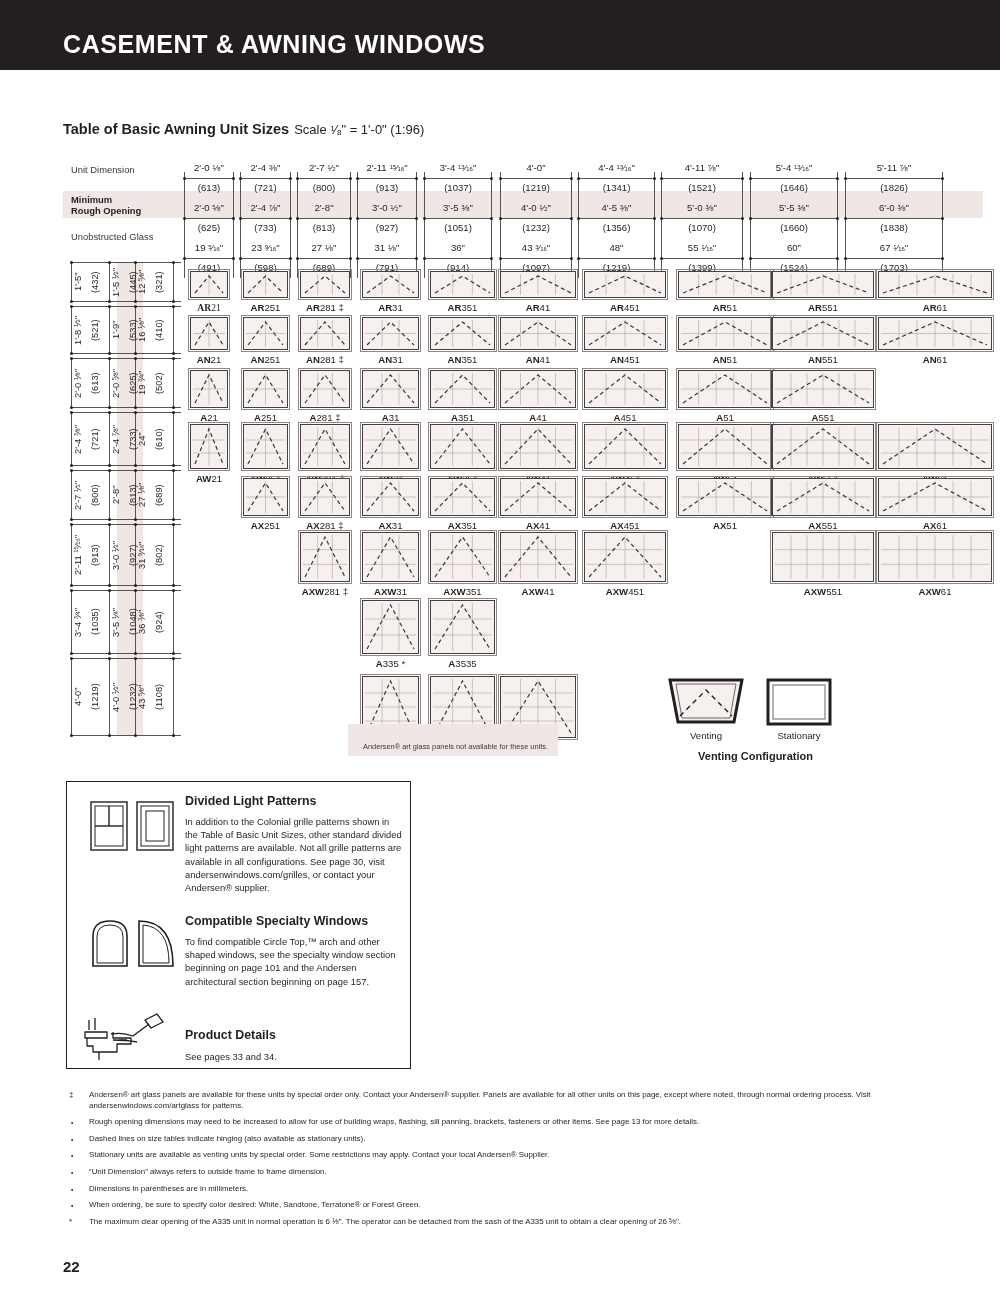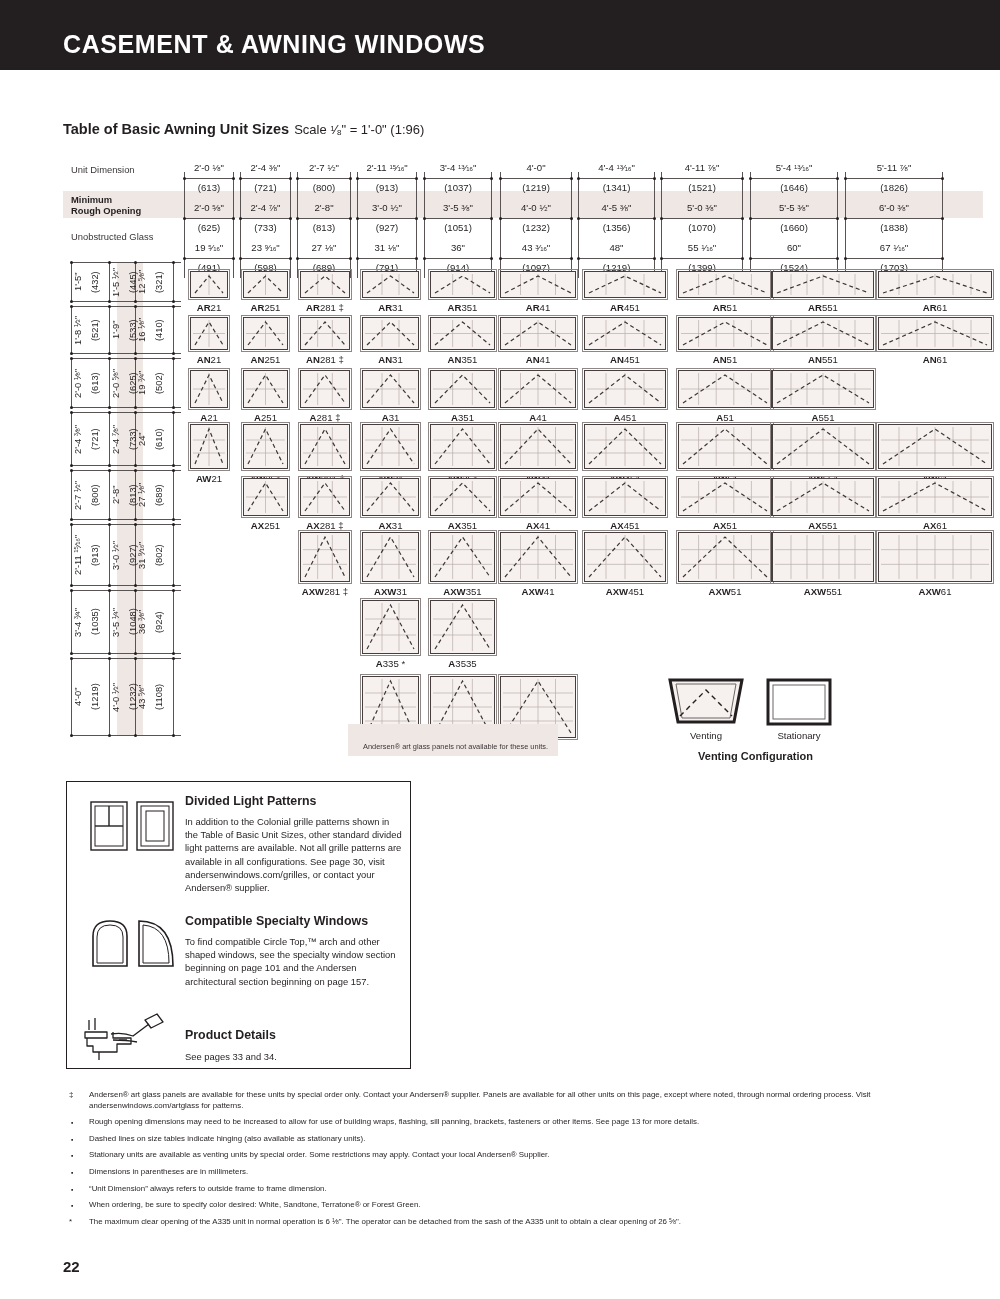--- a/index.html
+++ b/index.html
@@ -527,21 +527,21 @@
       <div class="vcell" style="left:10px;top:0;height:78px;width:17px">4'-0"</div>
       <div class="vcell" style="left:27px;top:0;height:78px;width:17px">(1219)</div>
       <div class="vcell" style="left:48px;top:0;height:78px;width:17px">4'-0 <sup>1</sup>⁄<sub>2</sub>"</div>
       <div class="vcell" style="left:65px;top:0;height:78px;width:17px">(1232)</div>
       <div class="vcell" style="left:74px;top:0;height:78px;width:17px">43 <sup>5</sup>⁄<sub>8</sub>"</div>
       <div class="vcell" style="left:91px;top:0;height:78px;width:17px">(1108)</div>
     </div>
   </div>
 
 <div id="unitgrid">
-    <div class="unit" style="left: 190px; top: 271px; width: 38px; height: 57px;">
+    <div class="unit" style="left: 190px; top: 271px; width: 38px; height: 57px; font-family: Liberation Serif, serif;">
       <div class="win" style="width: 38px; height: 27px;"></div>
       <svg width="38" height="27">
         <line x1="19" y1="3" x2="19" y2="24" stroke="#b9aeab" stroke-width="0.7"></line>
         <path d="M5,22 L19,5 L33,22" fill="none" stroke="#3b3637" stroke-width="1.2" stroke-dasharray="4,3"></path>
       </svg>
       <div class="lbl" style="top: 31px;"><b>AR</b>21</div>
     </div>
     <div class="unit" style="left: 243px; top: 271px; width: 45px; height: 43px;">
       <div class="win" style="width: 45px; height: 27px;"></div>
       <svg width="45" height="27">
@@ -1101,33 +1101,20 @@
       <div class="win" style="width: 82px; height: 50px;"></div>
       <svg width="82" height="50">
         <line x1="22" y1="3" x2="22" y2="47" stroke="#b9aeab" stroke-width="0.7"></line>
         <line x1="41" y1="3" x2="41" y2="47" stroke="#b9aeab" stroke-width="0.7"></line>
         <line x1="60" y1="3" x2="60" y2="47" stroke="#b9aeab" stroke-width="0.7"></line>
         <line x1="3" y1="17.666666666666664" x2="79" y2="17.666666666666664" stroke="#b9aeab" stroke-width="0.7"></line>
         <line x1="3" y1="32.33333333333333" x2="79" y2="32.33333333333333" stroke="#b9aeab" stroke-width="0.7"></line>
         <path d="M5,45 L41,5 L77,45" fill="none" stroke="#3b3637" stroke-width="1.2" stroke-dasharray="4,3"></path>
       </svg>
       <div class="lbl" style="top: 54px;"><b>AXW</b>451</div>
-    </div>
-    <div class="unit" style="left: 678px; top: 532px; width: 94px; height: 66px;">
-      <div class="win" style="width: 94px; height: 50px;"></div>
-      <svg width="94" height="50">
-        <line x1="20.6" y1="3" x2="20.6" y2="47" stroke="#b9aeab" stroke-width="0.7"></line>
-        <line x1="38.2" y1="3" x2="38.2" y2="47" stroke="#b9aeab" stroke-width="0.7"></line>
-        <line x1="55.8" y1="3" x2="55.8" y2="47" stroke="#b9aeab" stroke-width="0.7"></line>
-        <line x1="73.4" y1="3" x2="73.4" y2="47" stroke="#b9aeab" stroke-width="0.7"></line>
-        <line x1="3" y1="17.666666666666664" x2="91" y2="17.666666666666664" stroke="#b9aeab" stroke-width="0.7"></line>
-        <line x1="3" y1="32.33333333333333" x2="91" y2="32.33333333333333" stroke="#b9aeab" stroke-width="0.7"></line>
-        <path d="M5,45 L47,5 L89,45" fill="none" stroke="#3b3637" stroke-width="1.2" stroke-dasharray="4,3"></path>
-      </svg>
-      <div class="lbl" style="top: 54px;"><b>AXW</b>51</div>
     </div>
     <div class="unit" style="left: 772px; top: 532px; width: 102px; height: 66px;">
       <div class="win" style="width: 102px; height: 50px;"></div>
       <svg width="102" height="50">
         <line x1="19" y1="3" x2="19" y2="47" stroke="#b9aeab" stroke-width="0.7"></line>
         <line x1="35" y1="3" x2="35" y2="47" stroke="#b9aeab" stroke-width="0.7"></line>
         <line x1="51" y1="3" x2="51" y2="47" stroke="#b9aeab" stroke-width="0.7"></line>
         <line x1="67" y1="3" x2="67" y2="47" stroke="#b9aeab" stroke-width="0.7"></line>
         <line x1="83" y1="3" x2="83" y2="47" stroke="#b9aeab" stroke-width="0.7"></line>
         <line x1="3" y1="17.666666666666664" x2="99" y2="17.666666666666664" stroke="#b9aeab" stroke-width="0.7"></line>
@@ -1268,21 +1255,21 @@
   </svg>
   <div class="ib-h" style="position:absolute;left:118px;top:246px">Product Details</div>
   <div class="ib-p" style="position:absolute;left:118px;top:268px;width:218px">See pages 33 and 34.</div>
 </div>
 
 <div id="notes">
     <div class="note"><span class="mk">‡</span><span>Andersen® art glass panels are available for these units by special order only. Contact your Andersen® supplier. Panels are available for all other units on this page, except where noted, through normal ordering process. Visit andersenwindows.com/artglass for patterns.</span></div>
     <div class="note bold"><span class="mk sq">▪</span><span>Rough opening dimensions may need to be increased to allow for use of building wraps, flashing, sill panning, brackets, fasteners or other items. See page 13 for more details.</span></div>
     <div class="note"><span class="mk sq">▪</span><span>Dashed lines on size tables indicate hinging (also available as stationary units).</span></div>
     <div class="note"><span class="mk sq">▪</span><span>Stationary units are available as venting units by special order. Some restrictions may apply. Contact your local Andersen® Supplier.</span></div>
+    <div class="note"><span class="mk sq">▪</span><span>“Unit Dimension” always refers to outside frame to frame dimension.</span></div>
     <div class="note"><span class="mk sq">▪</span><span>Dimensions in parentheses are in millimeters.</span></div>
-    <div class="note"><span class="mk sq">▪</span><span>“Unit Dimension” always refers to outside frame to frame dimension.</span></div>
     <div class="note"><span class="mk sq">▪</span><span>When ordering, be sure to specify color desired: White, Sandtone, Terratone® or Forest Green.</span></div>
     <div class="note"><span class="mk">*</span><span>The maximum clear opening of the A335 unit in normal operation is 6 <sup>1</sup>⁄<sub>8</sub>". The operator can be detached from the sash of the A335 unit to obtain a clear opening of 26 <sup>5</sup>⁄<sub>8</sub>".</span></div>
   </div>
 
 <div id="pageno">22</div>
 
 <div class="vband" style="left: 117px; top: 262px; width: 26px; height: 474px; z-index: -1;"></div>
 
 </body></html>

